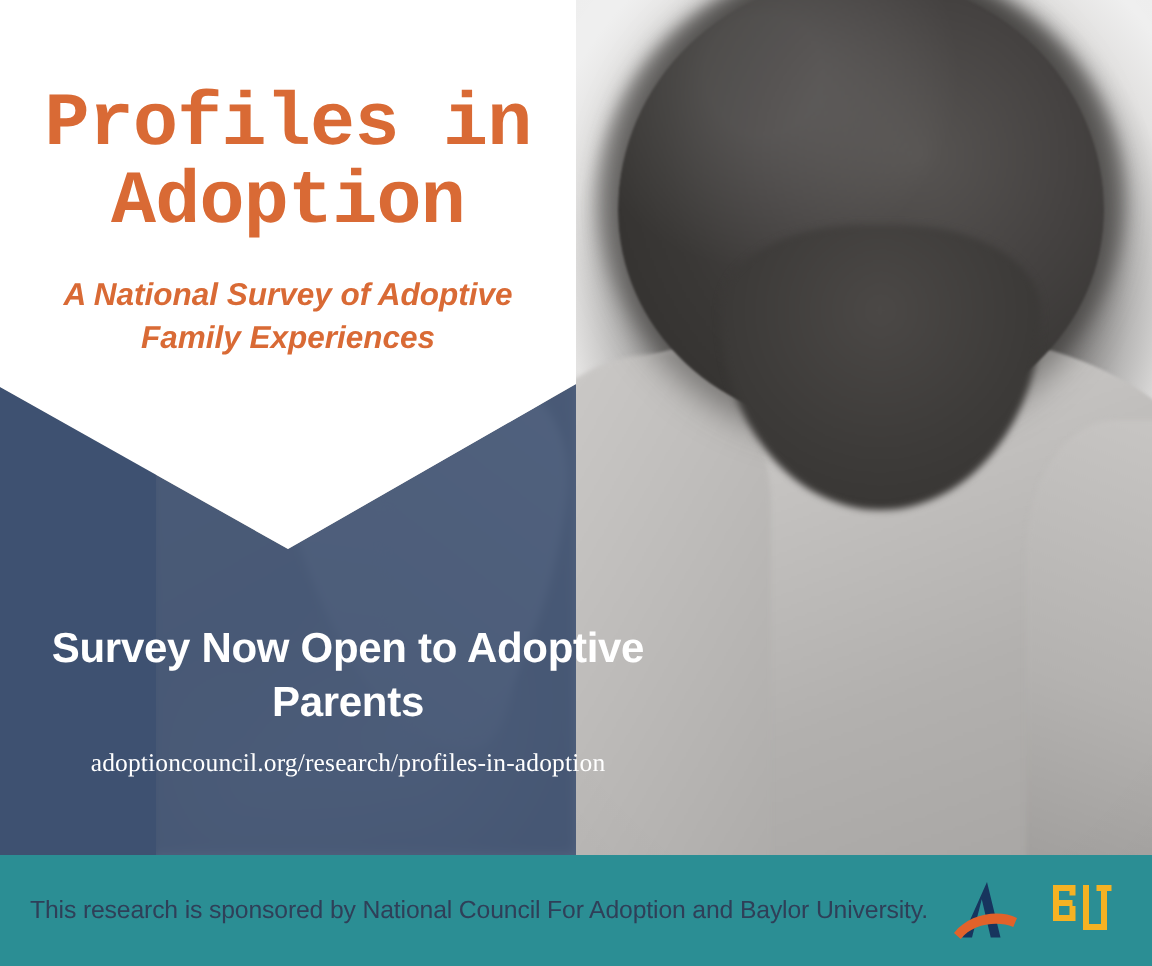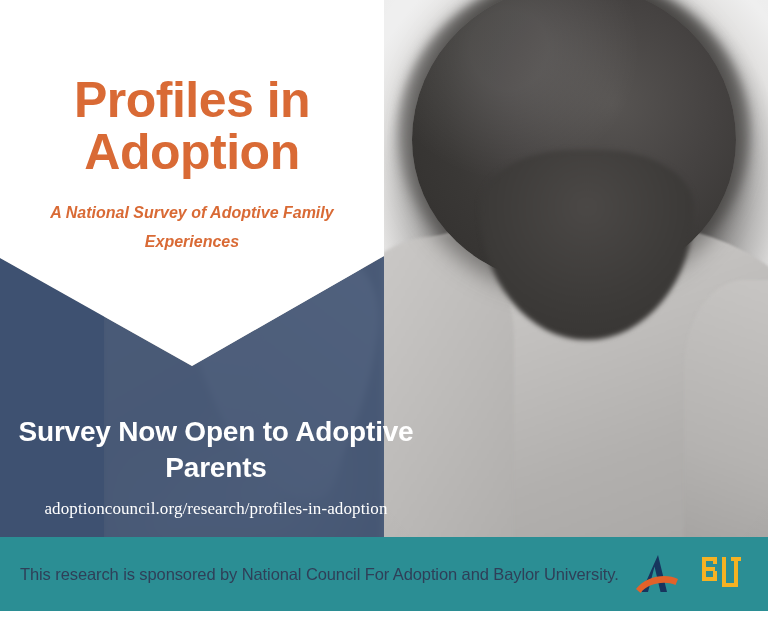--- a/index.html
+++ b/index.html
@@ -206,41 +206,43 @@
     width: 384px;
     text-align: center;
     z-index: 6;
   }
   .poster-title {
     color: #d96a35;
     font-size: 50px;
     line-height: 52px;
     font-weight: bold;
     letter-spacing: -0.5px;
-    margin: 16px;
+    margin: 0;
     padding: 0 14px;
+    font-family: Liberation Mono, monospace;
   }
   .poster-subtitle {
     color: #d96a35;
     font-style: italic;
     font-weight: bold;
-    font-size: 16px;
+    font-size: 21px;
     line-height: 29px;
     margin: 20px 0 0 0;
     padding: 0 24px;
   }
 
   
   .cta-block {
     position: absolute;
     left: 0;
     top: 414px;
     width: 432px;
     text-align: center;
     z-index: 6;
+    padding-left: 16px;
   }
   .cta-heading {
     color: #ffffff;
     font-size: 28px;
     line-height: 36px;
     font-weight: bold;
     margin: 0;
     padding: 0 18px;
     letter-spacing: -0.2px;
   }
@@ -250,21 +252,21 @@
     font-size: 17px;
     line-height: 22px;
     margin: 12px 0 0 0;
     letter-spacing: 0.1px;
   }
 
   
   .footer {
     position: absolute;
     left: 0;
-    top: 537px;
+    top: 570px;
     width: 768px;
     height: 74px;
     background: #2b8e94;
     display: flex;
     align-items: center;
     z-index: 8;
   }
   .footer-text {
     color: #2f3f58;
     font-size: 16.5px;

